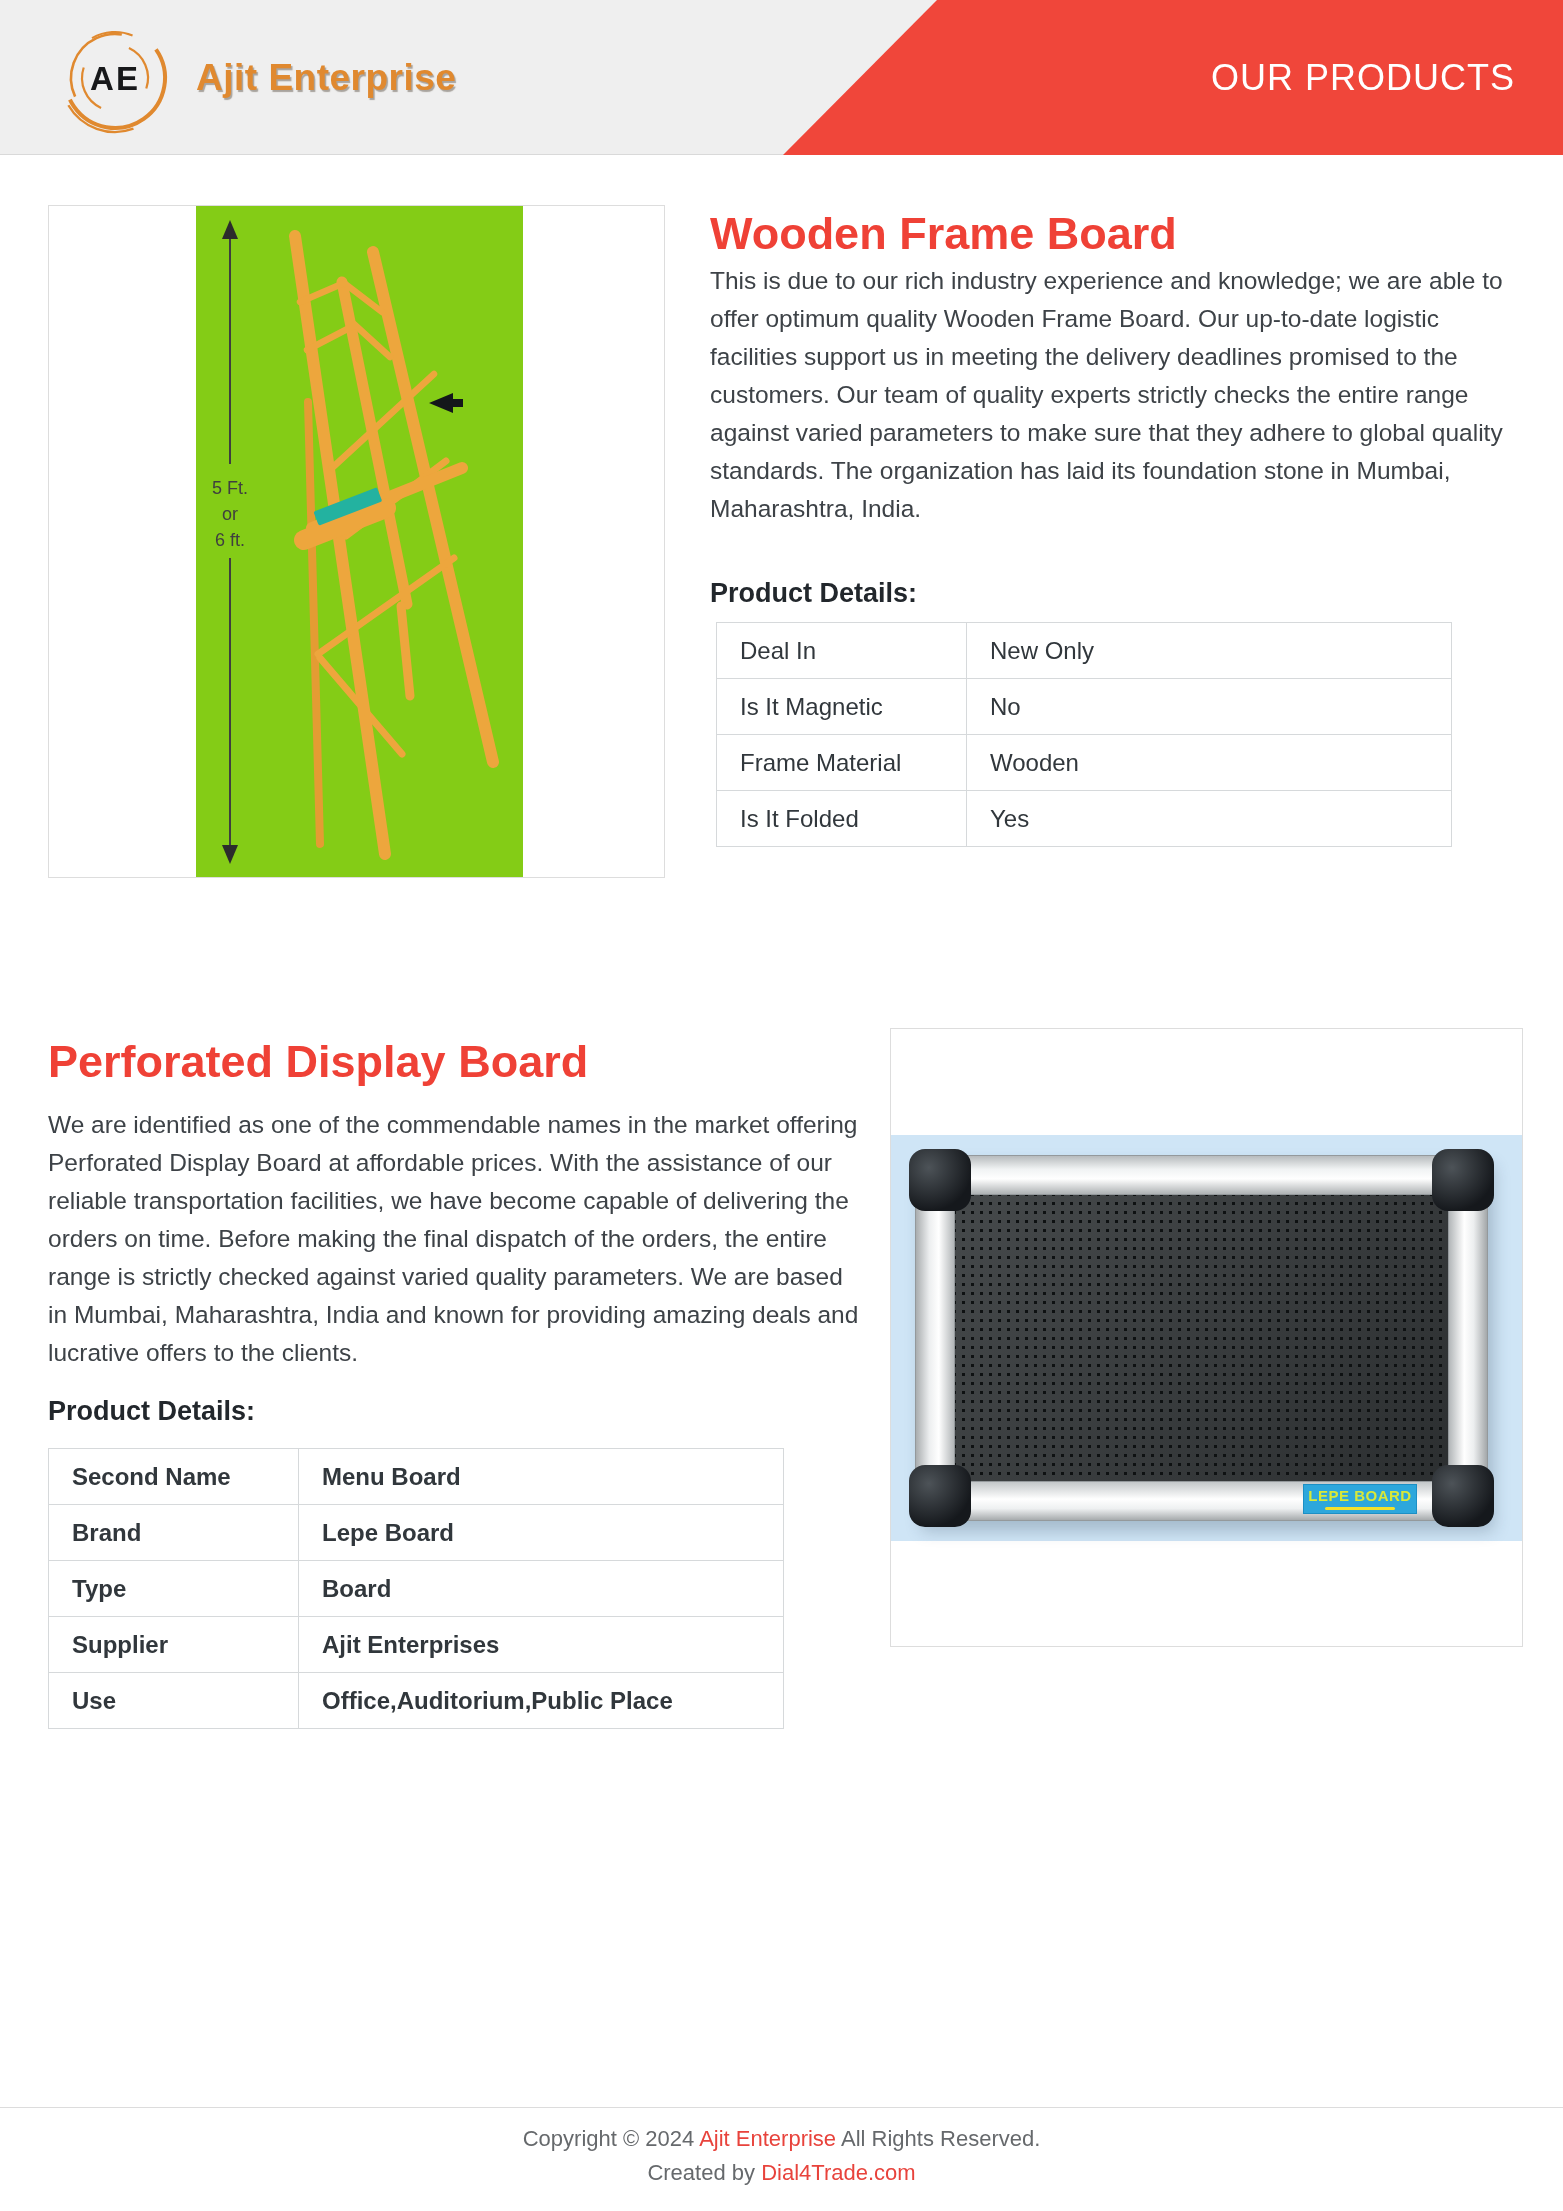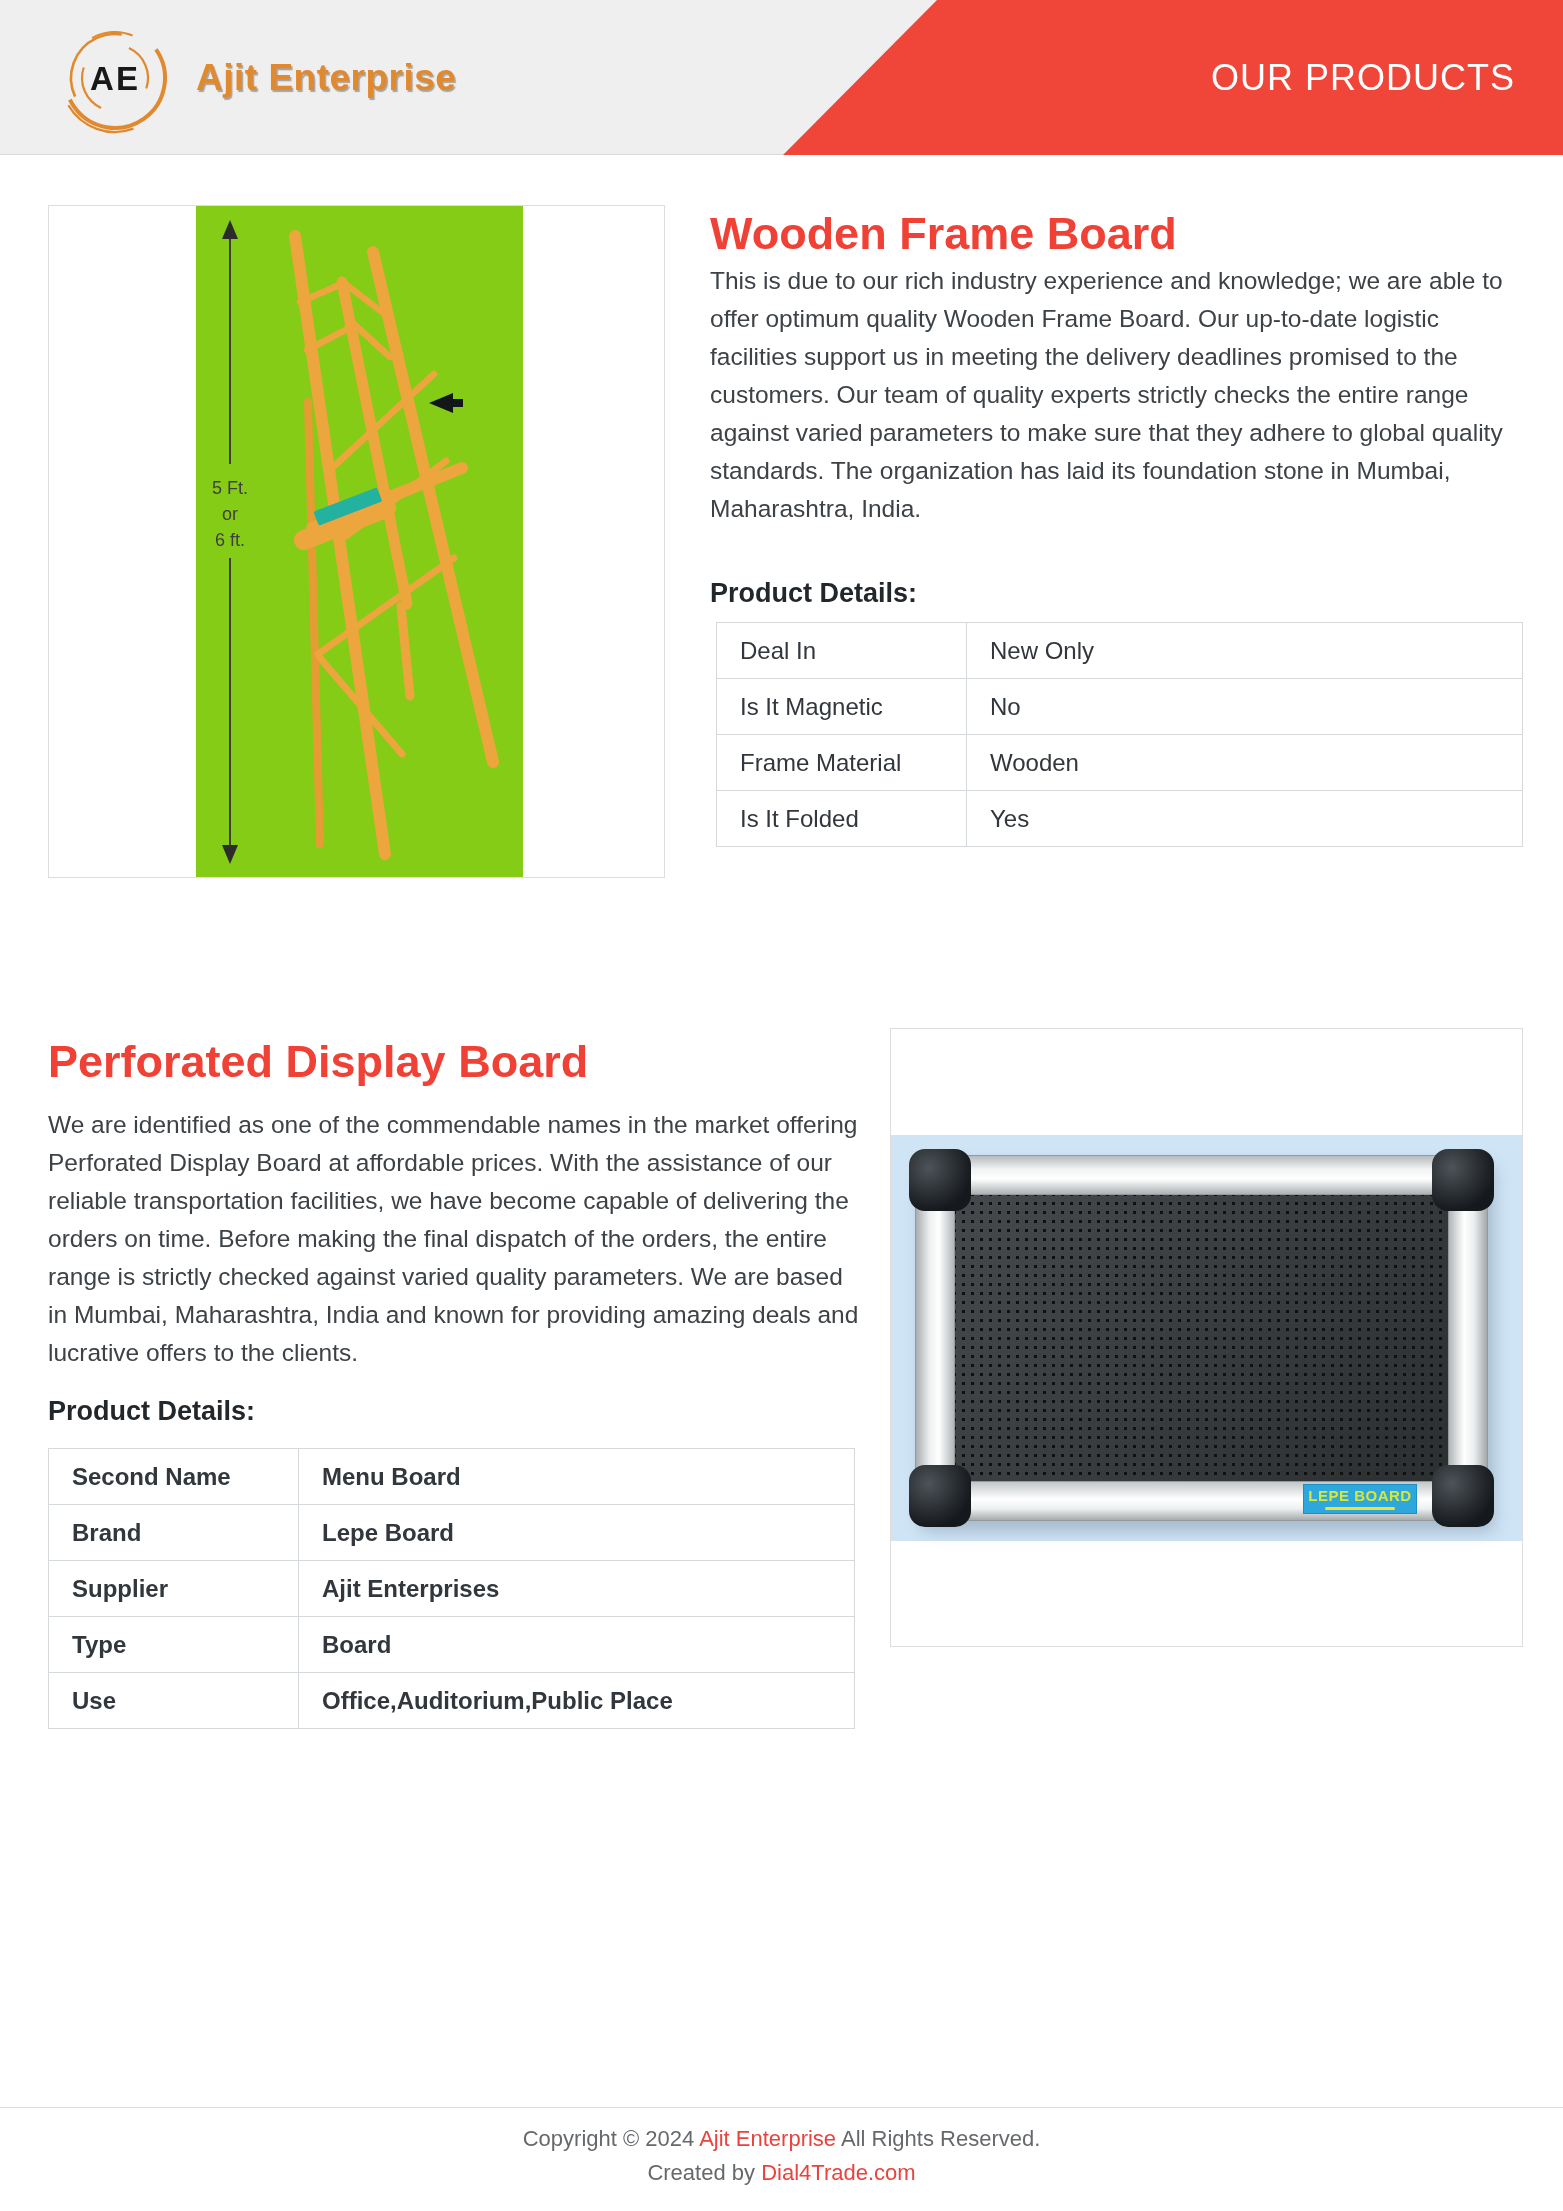--- a/index.html
+++ b/index.html
@@ -17,21 +17,21 @@
                   color:#ffffff; font-size:36px; font-weight:400; letter-spacing:1px; }
   .logo-wrap { position:absolute; left:57px; top:22px; width:116px; height:112px; }
   .company-name { position:absolute; left:196px; top:0; height:155px; line-height:155px;
                   font-size:37px; font-weight:700; color:#e0892f;
                   text-shadow:1.5px 1.5px 1px rgba(110,100,90,.55); letter-spacing:.5px; }
 
   
   .product-title { position:absolute; font-size:45px; font-weight:700; color:#ef4136; }
   .product-desc  { position:absolute; width:818px; font-size:24.5px; line-height:38px; color:#3d4247; }
   .pd-heading    { position:absolute; font-size:27px; font-weight:700; color:#22272c; }
-  table.details  { position:absolute; width:807px; border-collapse:collapse; table-layout:fixed;
+  table.details  { position:absolute; width:736px; border-collapse:collapse; table-layout:fixed;
                    font-size:24px; color:#31373c; background:#fff; }
   table.details td { border:1px solid #d6d9db; height:56px; padding-left:23px; vertical-align:middle; }
   table.details td.lbl { width:250px; }
 
   
   .card { position:absolute; background:#ffffff; border:1px solid #dddddd; }
   .card1 { left:48px; top:205px; width:617px; height:673px; }
   .photo1 { position:absolute; left:147px; top:0; width:327px; height:671px; background:#84cc16; }
 
   .card2 { left:890px; top:1028px; width:633px; height:619px; }
@@ -177,26 +177,26 @@
     <tbody>
       <tr>
         <td class="lbl">Second Name</td>
         <td>Menu Board</td>
       </tr>
       <tr>
         <td class="lbl">Brand</td>
         <td>Lepe Board</td>
       </tr>
       <tr>
+        <td class="lbl">Type</td>
+        <td>Board</td>
+      </tr>
+      <tr>
         <td class="lbl">Supplier</td>
         <td>Ajit Enterprises</td>
-      </tr>
-      <tr>
-        <td class="lbl">Type</td>
-        <td>Board</td>
       </tr>
       <tr>
         <td class="lbl">Use</td>
         <td>Office,Auditorium,Public Place</td>
       </tr>
     </tbody>
   </table>
 
   <div class="card card2">
     <div class="photo2">

